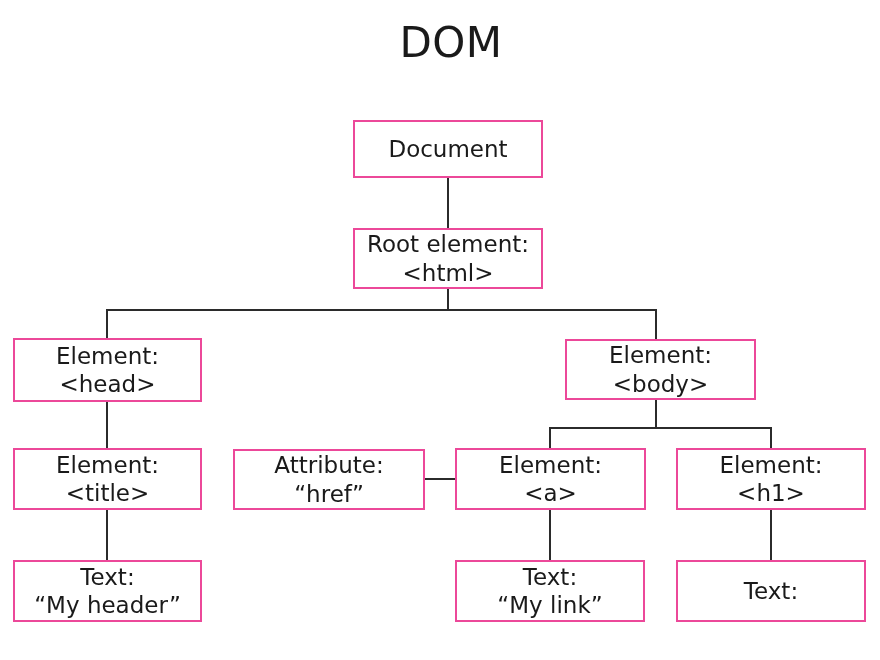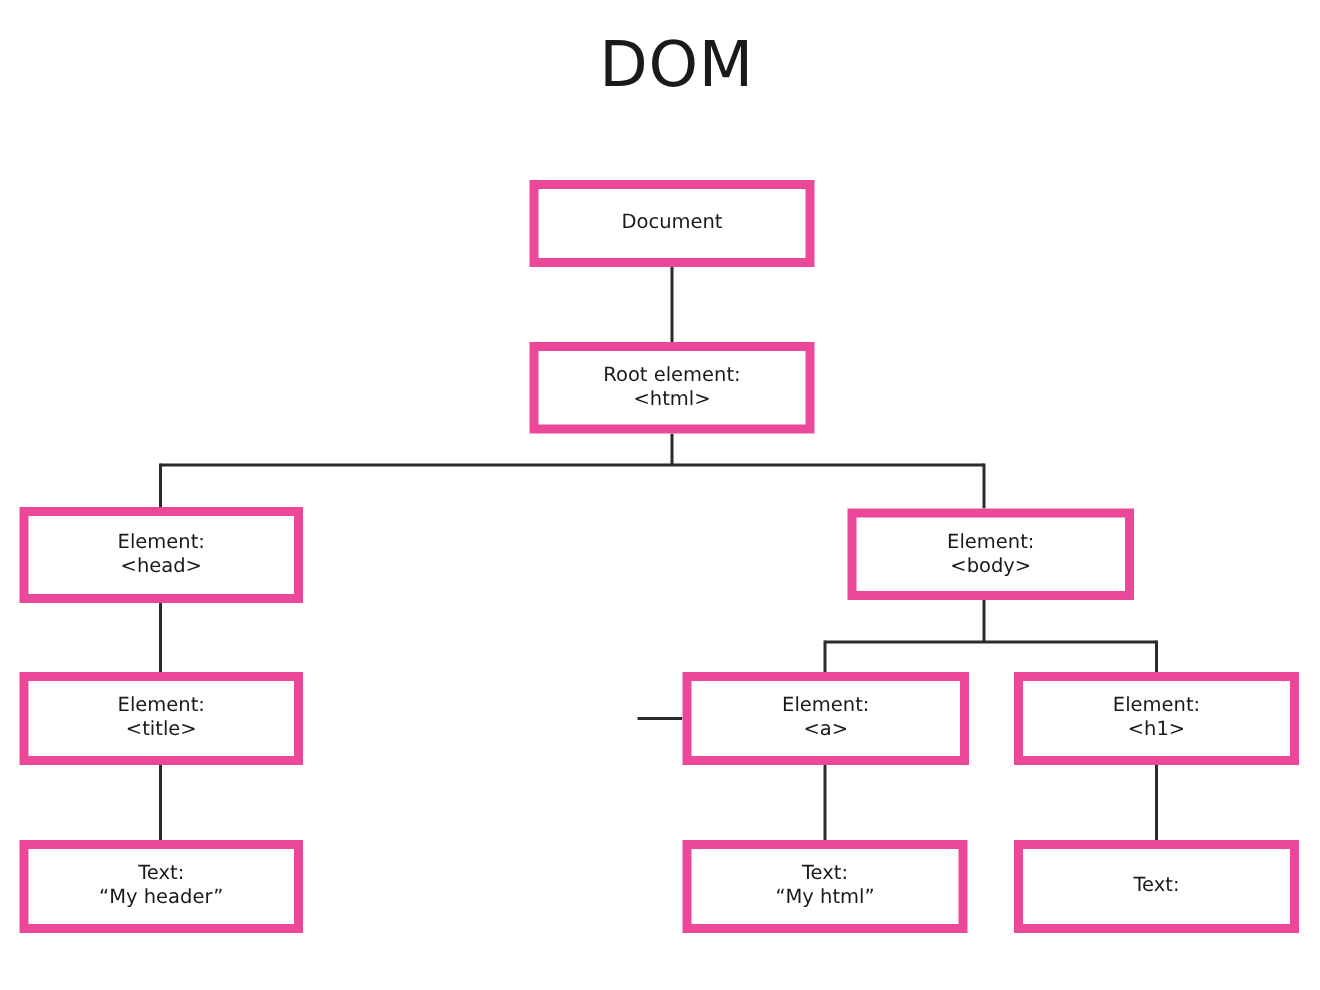--- a/index.html
+++ b/index.html
@@ -25,27 +25,27 @@
     color: #1a1a1a;
     font-family: "DejaVu Sans", sans-serif;
     letter-spacing: 0.5px;
     line-height: 1;
     padding-left: 11px;
   }
   .node {
     position: absolute;
     box-sizing: border-box;
     background: #ffffff;
-    border: 6px solid #ec4899;
+    border: 2px solid #ec4899;
     display: flex;
     flex-direction: column;
     align-items: center;
     justify-content: center;
     color: #1a1a1a;
-    font-size: 13px;
+    font-size: 23px;
     line-height: 1.22;
     text-align: center;
     z-index: 2;
   }
   .node .ln {
     display: block;
     white-space: nowrap;
   }
   .conn {
     position: absolute;
@@ -101,38 +101,42 @@
   <div class="node" style="left:565px; top:339px; width:191px; height:61px;">
     <span class="ln">Element:</span>
     <span class="ln">&lt;body&gt;</span>
   </div>
 
   <div class="node" style="left:13px; top:448px; width:189px; height:62px;">
     <span class="ln">Element:</span>
     <span class="ln">&lt;title&gt;</span>
   </div>
 
+  <div class="node" style="left:233px; top:449px; width:192px; height:61px;">
+    <span class="ln">Attribute:</span>
+    <span class="ln">“href”</span>
+  </div>
 
   <div class="node" style="left:455px; top:448px; width:191px; height:62px;">
     <span class="ln">Element:</span>
     <span class="ln">&lt;a&gt;</span>
   </div>
 
   <div class="node" style="left:676px; top:448px; width:190px; height:62px;">
     <span class="ln">Element:</span>
     <span class="ln">&lt;h1&gt;</span>
   </div>
 
   <div class="node" style="left:13px; top:560px; width:189px; height:62px;">
     <span class="ln">Text:</span>
     <span class="ln">“My header”</span>
   </div>
 
   <div class="node" style="left:455px; top:560px; width:190px; height:62px;">
     <span class="ln">Text:</span>
-    <span class="ln">“My html”</span>
+    <span class="ln">“My link”</span>
   </div>
 
   <div class="node" style="left:676px; top:560px; width:190px; height:62px;">
     <span class="ln">Text:</span>
   </div>
 
 </div>
 
 </body></html>

